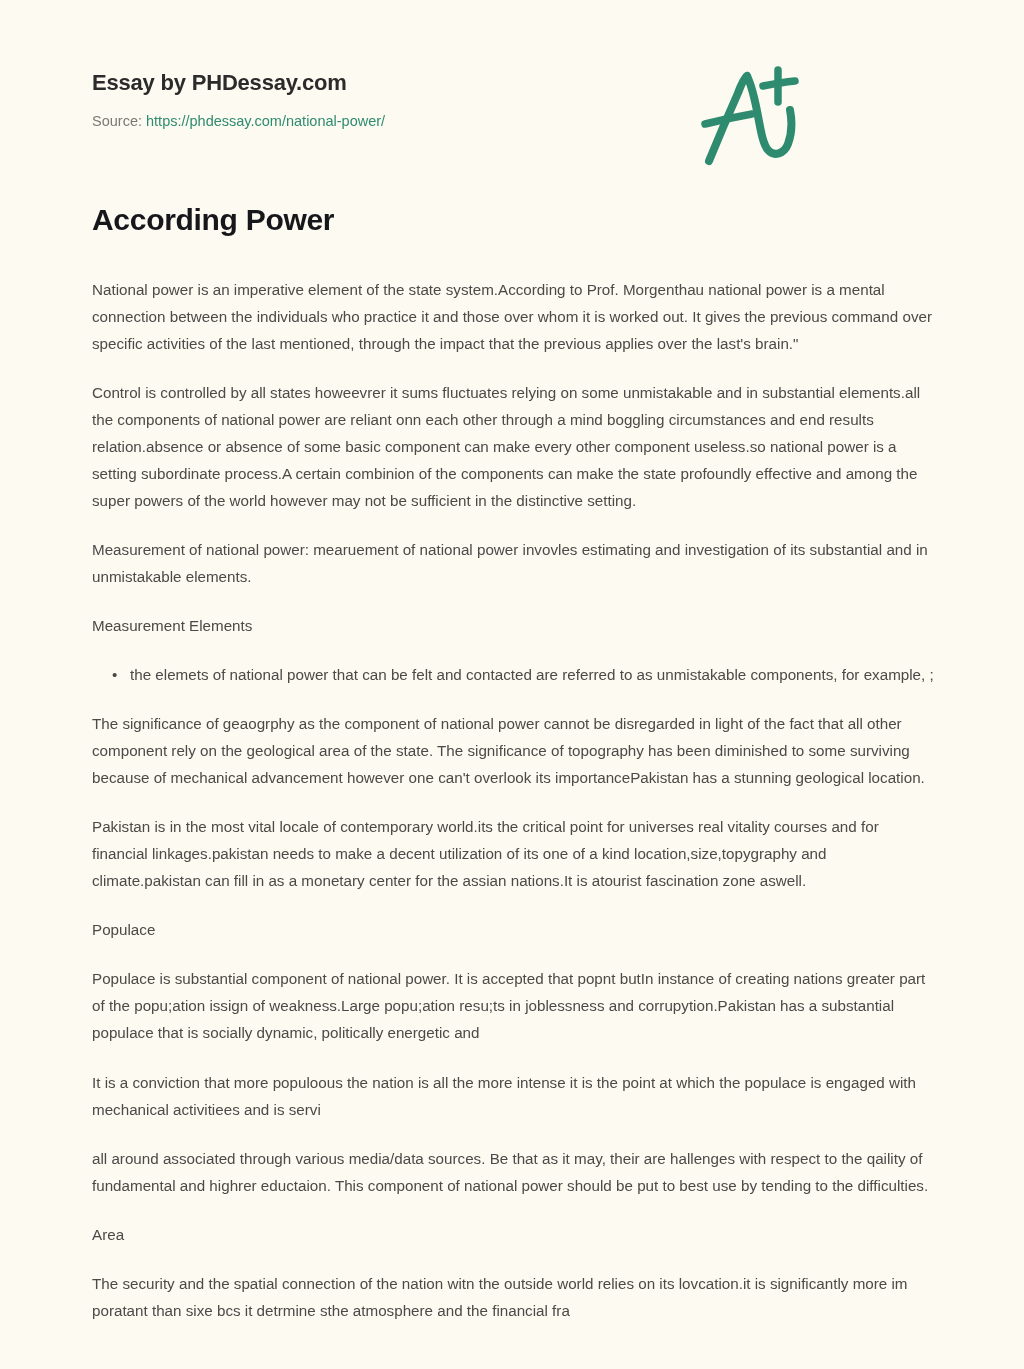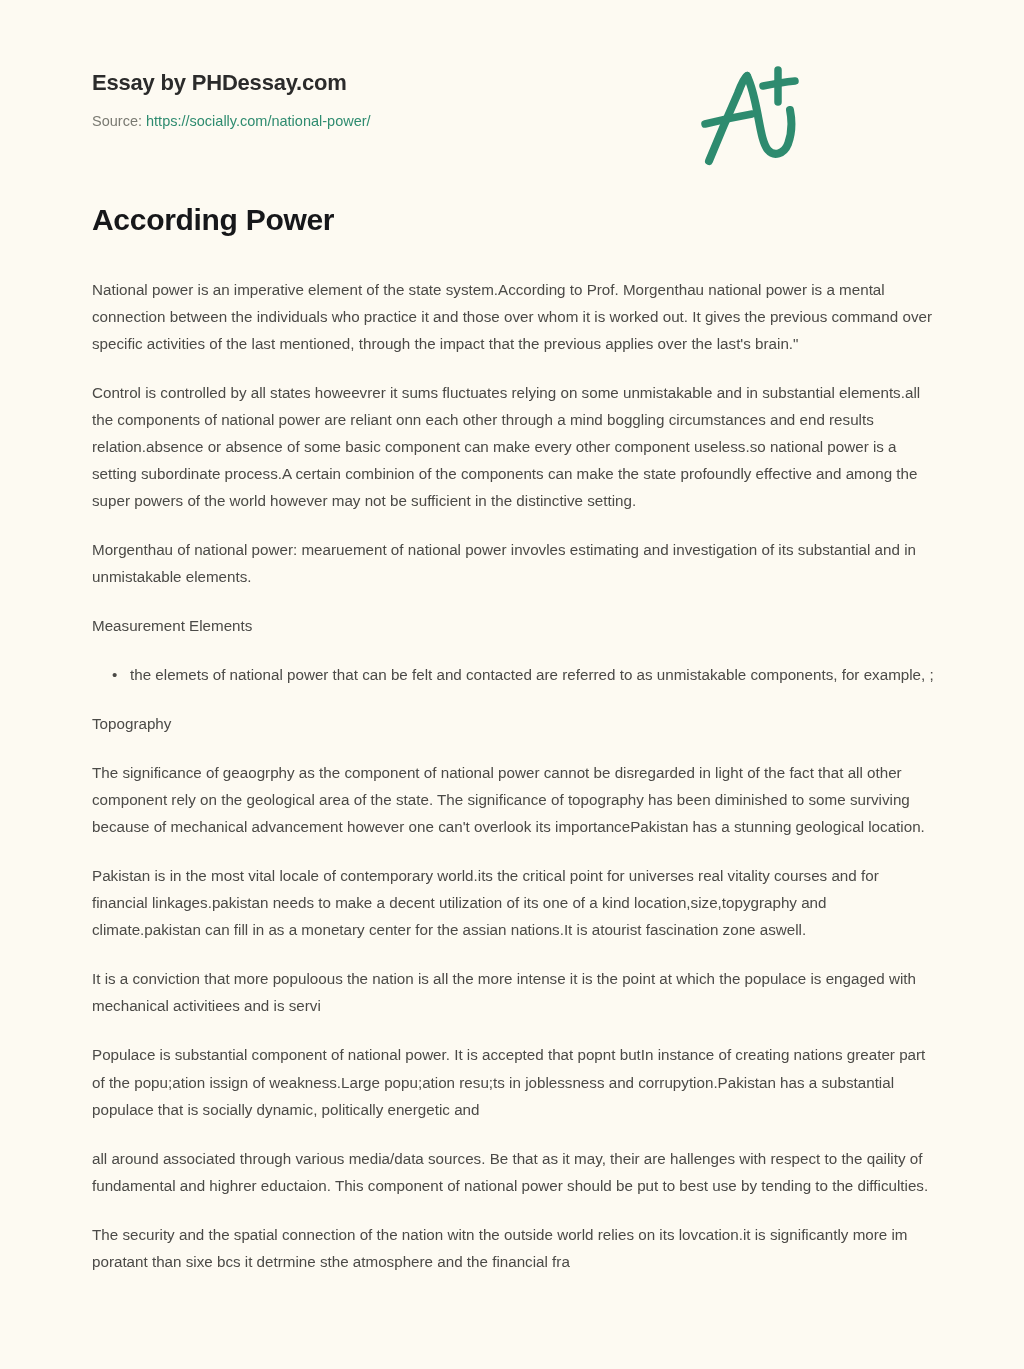--- a/index.html
+++ b/index.html
@@ -122,21 +122,21 @@
 </head>
 <body>
 
 <div class="page-header">
 
   <div class="header-left">
     <div class="brand-line">Essay by PHDessay.com</div>
 
     <div class="source-line">
       <span class="source-label">Source:</span>
-      <a class="source-url" href="#">https://socially.com/national-power/</a>
+      <a class="source-url" href="#">https://phdessay.com/national-power/</a>
     </div>
   </div>
 
   <div class="logo-wrap">
     <svg viewBox="0 0 120 110" xmlns="http://www.w3.org/2000/svg">
       <g fill="none" stroke="#2e8b6f" stroke-linecap="round" stroke-linejoin="round">
 
         <path d="M17 99 C 26 77, 38 49, 46 31 C 49 23, 52 16, 55 14" stroke-width="8"></path>
 
         <path d="M55 14 C 59 22, 63 38, 66 54 C 69 70, 71 82, 76 88 C 82 95, 92 92, 96 82 C 100 71, 100 58, 98 48" stroke-width="8"></path>
@@ -151,26 +151,27 @@
   </div>
 
 </div>
 
 <div class="article">
   <h1 class="doc-title">According Power</h1>
 
   <div id="blocks">
       <p class="para">National power is an imperative element of the state system.According to Prof. Morgenthau national power is a mental connection between the individuals who practice it and those over whom it is worked out. It gives the previous command over specific activities of the last mentioned, through the impact that the previous applies over the last's brain."</p>
       <p class="para">Control is controlled by all states howeevrer it sums fluctuates relying on some unmistakable and in substantial elements.all the components of national power are reliant onn each other through a mind boggling circumstances and end results relation.absence or absence of some basic component can make every other component useless.so national power is a setting subordinate process.A certain combinion of the components can make the state profoundly effective and among the super powers of the world however may not be sufficient in the distinctive setting.</p>
-      <p class="para">Morgenthau of national power: mearuement of national power invovles estimating and investigation of its substantial and in unmistakable elements.</p>
+      <p class="para">Measurement of national power: mearuement of national power invovles estimating and investigation of its substantial and in unmistakable elements.</p>
       <div class="section-head">Measurement Elements</div>
       <ul class="bullets">
         <li>the elemets of national power that can be felt and contacted are referred to as unmistakable components, for example, ;</li>
       </ul>
-      <div class="section-head">Topography</div>
       <p class="para">The significance of geaogrphy as the component of national power cannot be disregarded in light of the fact that all other component rely on the geological area of the state. The significance of topography has been diminished to some surviving because of mechanical advancement however one can't overlook its importancePakistan has a stunning geological location.</p>
       <p class="para">Pakistan is in the most vital locale of contemporary world.its the critical point for universes real vitality courses and for financial linkages.pakistan needs to make a decent utilization of its one of a kind location,size,topygraphy and climate.pakistan can fill in as a monetary center for the assian nations.It is atourist fascination zone aswell.</p>
+      <div class="section-head">Populace</div>
+      <p class="para">Populace is substantial component of national power. It is accepted that popnt butIn instance of creating nations greater part of the popu;ation issign of weakness.Large popu;ation resu;ts in joblessness and corrupytion.Pakistan has a substantial populace that is socially dynamic, politically energetic and</p>
       <p class="para">It is a conviction that more populoous the nation is all the more intense it is the point at which the populace is engaged with mechanical activitiees and is servi</p>
-      <p class="para">Populace is substantial component of national power. It is accepted that popnt butIn instance of creating nations greater part of the popu;ation issign of weakness.Large popu;ation resu;ts in joblessness and corrupytion.Pakistan has a substantial populace that is socially dynamic, politically energetic and</p>
       <p class="para">all around associated through various media/data sources. Be that as it may, their are hallenges with respect to the qaility of fundamental and highrer eductaion. This component of national power should be put to best use by tending to the difficulties.</p>
+      <div class="section-head">Area</div>
       <p class="para">The security and the spatial connection of the nation witn the outside world relies on its lovcation.it is significantly more im poratant than sixe bcs it detrmine sthe atmosphere and the financial fra</p>
     </div>
 </div>
 
 </body></html>

